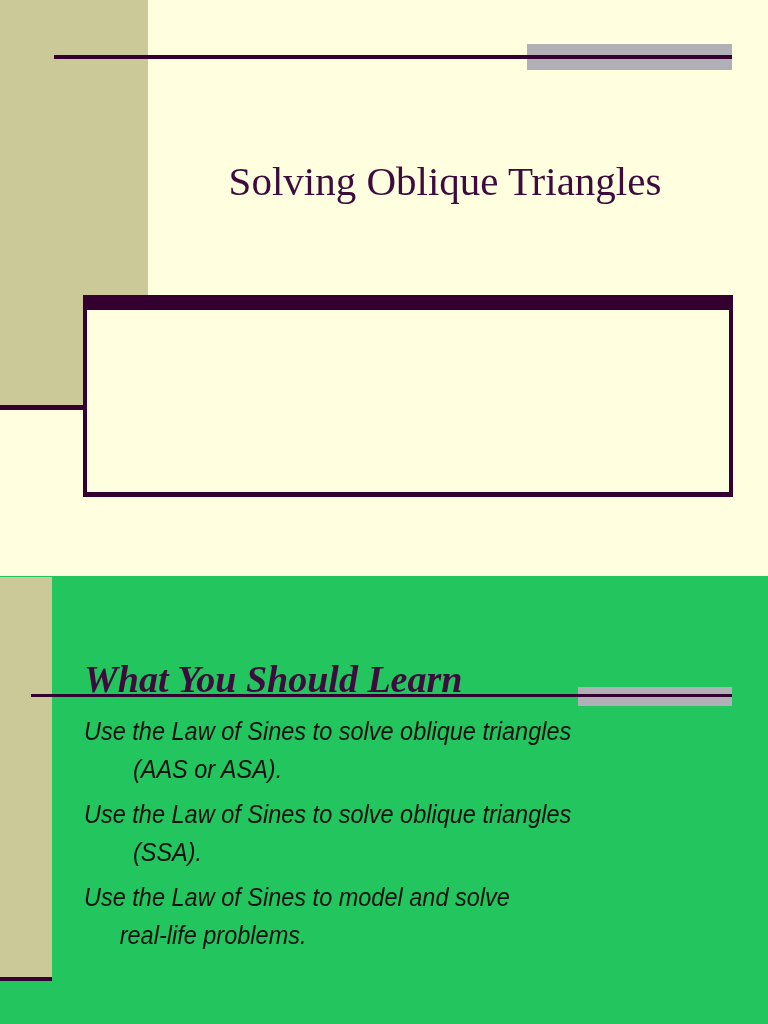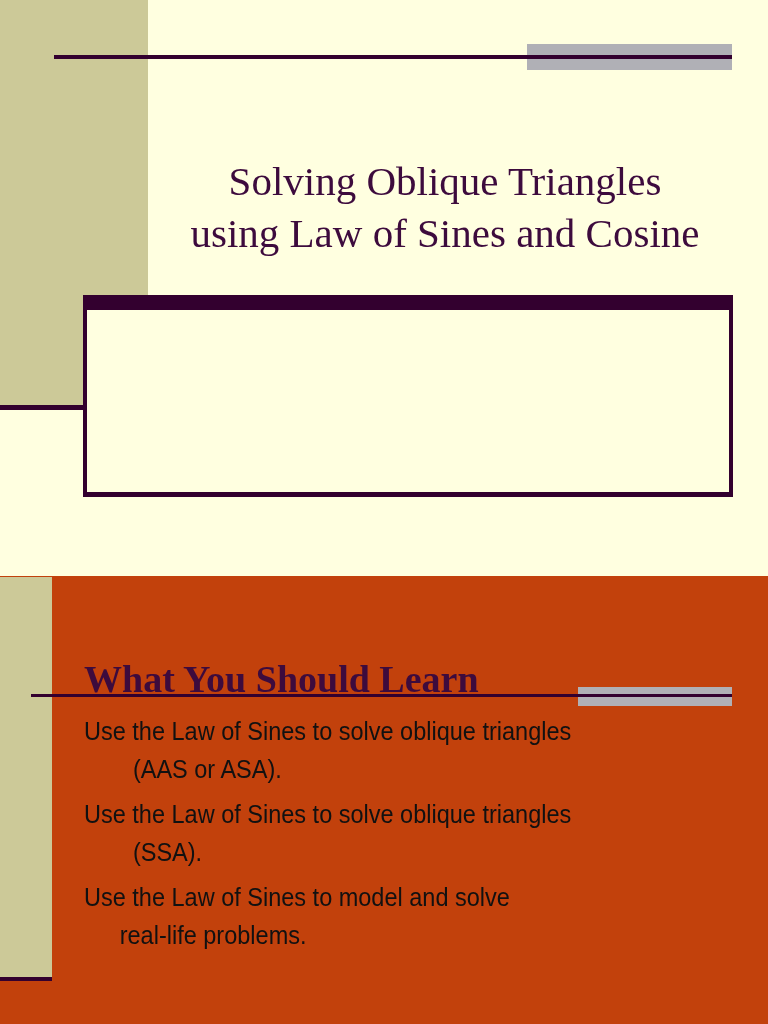--- a/index.html
+++ b/index.html
@@ -90,22 +90,23 @@
     height: 100%;
     background: #ffffe0;
   }
 
   
   .slide-two {
     position: absolute;
     left: 0; top: 576px;
     width: 768px;
     height: 448px;
-    background: #c2410c;
+    background: #22c55e;
     overflow: hidden;
+    font-style: italic;
   }
   .s2-olive-block {
     position: absolute;
     left: 0; top: 1px;
     width: 52px;
     height: 400px;
     background: #ccc998;
   }
   .s2-olive-underline {
     position: absolute;
@@ -167,21 +168,20 @@
 
   <section class="slide-one">
 
     <div class="s1-olive-block"></div>
     <div class="s1-olive-underline"></div>
     <div class="s1-gray-bar"></div>
     <div class="s1-rule"></div>
 
     <h1 class="s1-title">
       <span class="tline">Solving Oblique Triangles</span>
-      <span class="tline">using Law of Sines and Cosine</span>
     </h1>
 
     <div class="s1-box">
       <div class="s1-box-inner"></div>
     </div>
 
   </section>
 
   <section class="slide-two">
 

